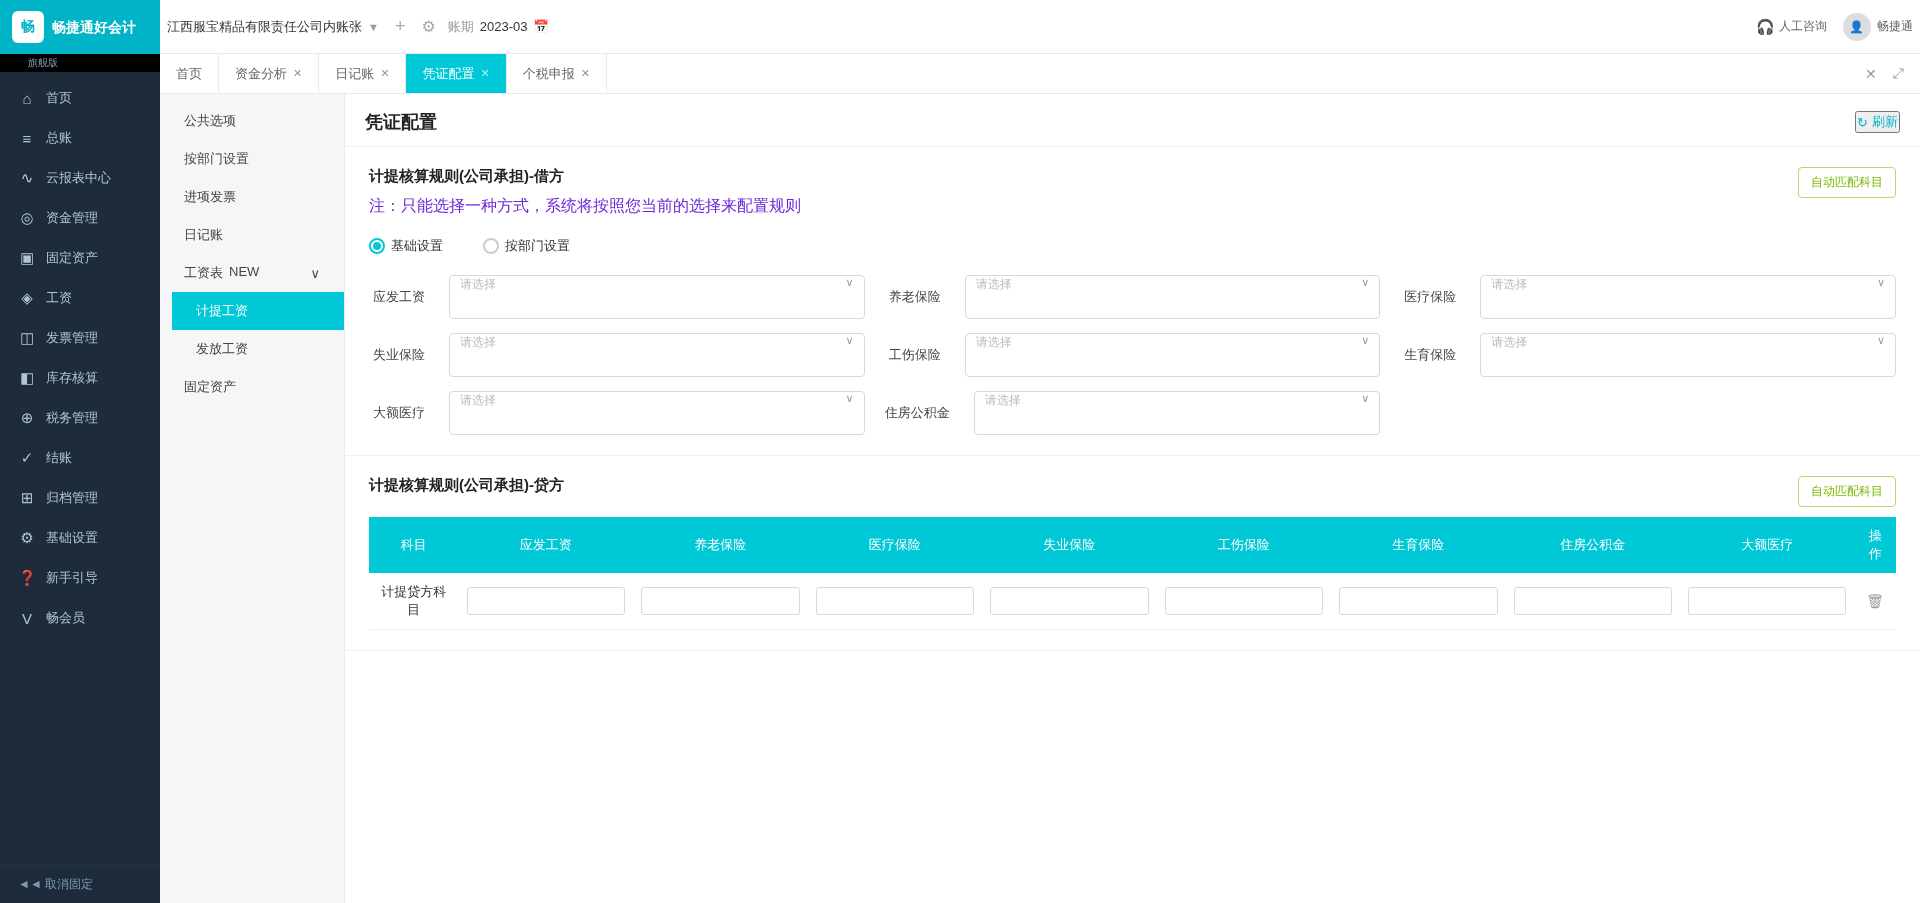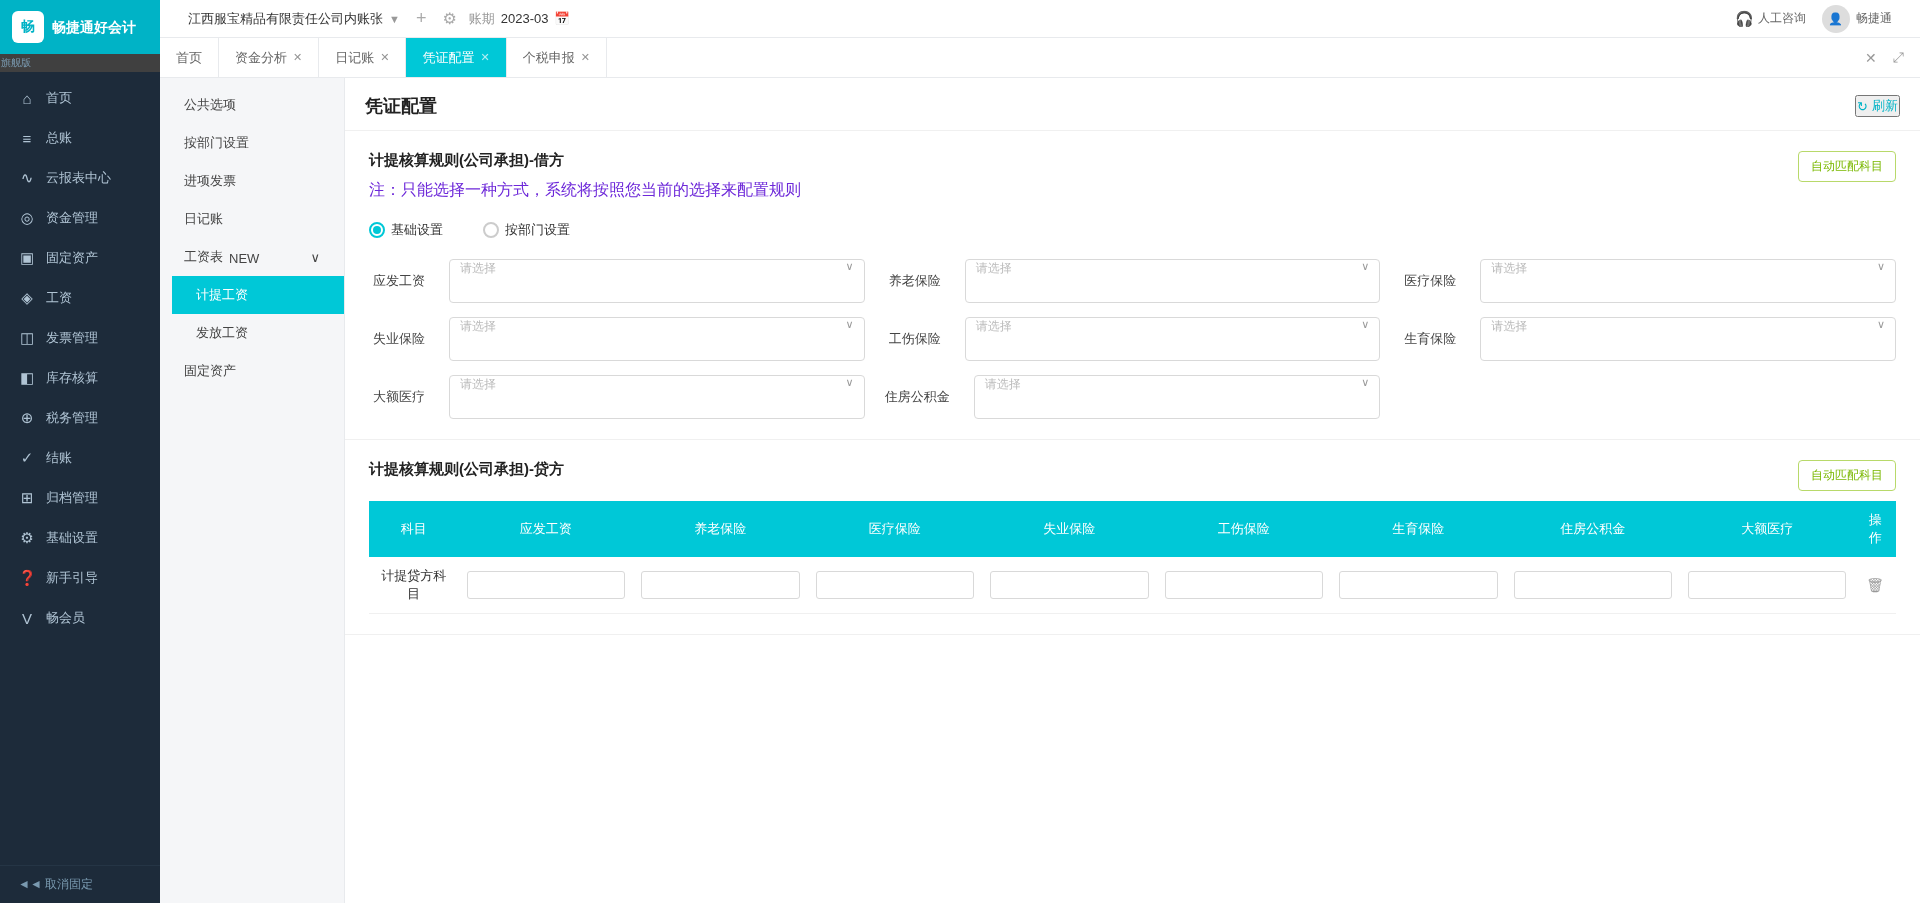--- a/index.html
+++ b/index.html
@@ -31,24 +31,24 @@
       background: white;
       border-radius: 6px;
       display: flex; align-items: center; justify-content: center;
       color: #00b3c6;
       font-size: 14px;
       font-weight: bold;
     }
     .sidebar-logo-text { display: flex; flex-direction: column; line-height: 1.2; }
     .sidebar-logo-text .main { font-size: 14px; }
     .sidebar-edition {
-      background: #404040;
+      background: #000000;
       color: #7a9ab0;
       font-size: 10px;
-      padding: 2px 1px;
+      padding: 2px 28px;
     }
     .sidebar-nav { flex: 1; overflow-y: auto; padding: 6px 0; }
     .sidebar-item {
       display: flex;
       align-items: center;
       gap: 10px;
       padding: 11px 18px;
       cursor: pointer;
       color: #b0c4d4;
       font-size: 13px;
@@ -64,25 +64,25 @@
       align-items: center;
       gap: 6px;
       border-top: 1px solid #253545;
     }
 
     
     .main { flex: 1; display: flex; flex-direction: column; overflow: hidden; }
 
     
     .topbar {
-      height: 38px;
+      height: 54px;
       background: white;
       display: flex;
       align-items: center;
-      padding: 0 28px;
+      padding: 0 7px;
       gap: 12px;
       border-bottom: 1px solid #e8eaed;
       flex-shrink: 0;
       text-align: right;
     }
     .topbar-company {
       display: flex; align-items: center; gap: 6px;
       font-size: 13px; color: #333;
       cursor: pointer;
     }
@@ -450,21 +450,21 @@
       <div class="left-nav-item">
         <span>按部门设置</span>
       </div>
       <div class="left-nav-item">
         <span>进项发票</span>
       </div>
       <div class="left-nav-item">
         <span>日记账</span>
       </div>
       <div class="left-nav-group">
-        <div style="display:flex;align-items:flex-end;gap:6px;">
+        <div style="display:flex;align-items:flex-start;gap:6px;">
           <span>工资表</span>
           <span class="new-badge">NEW</span>
         </div>
         <span>∨</span>
       </div>
       <div class="left-nav-sub">
         <div class="left-nav-item active">
           <span>计提工资</span>
         </div>
         <div class="left-nav-item">

